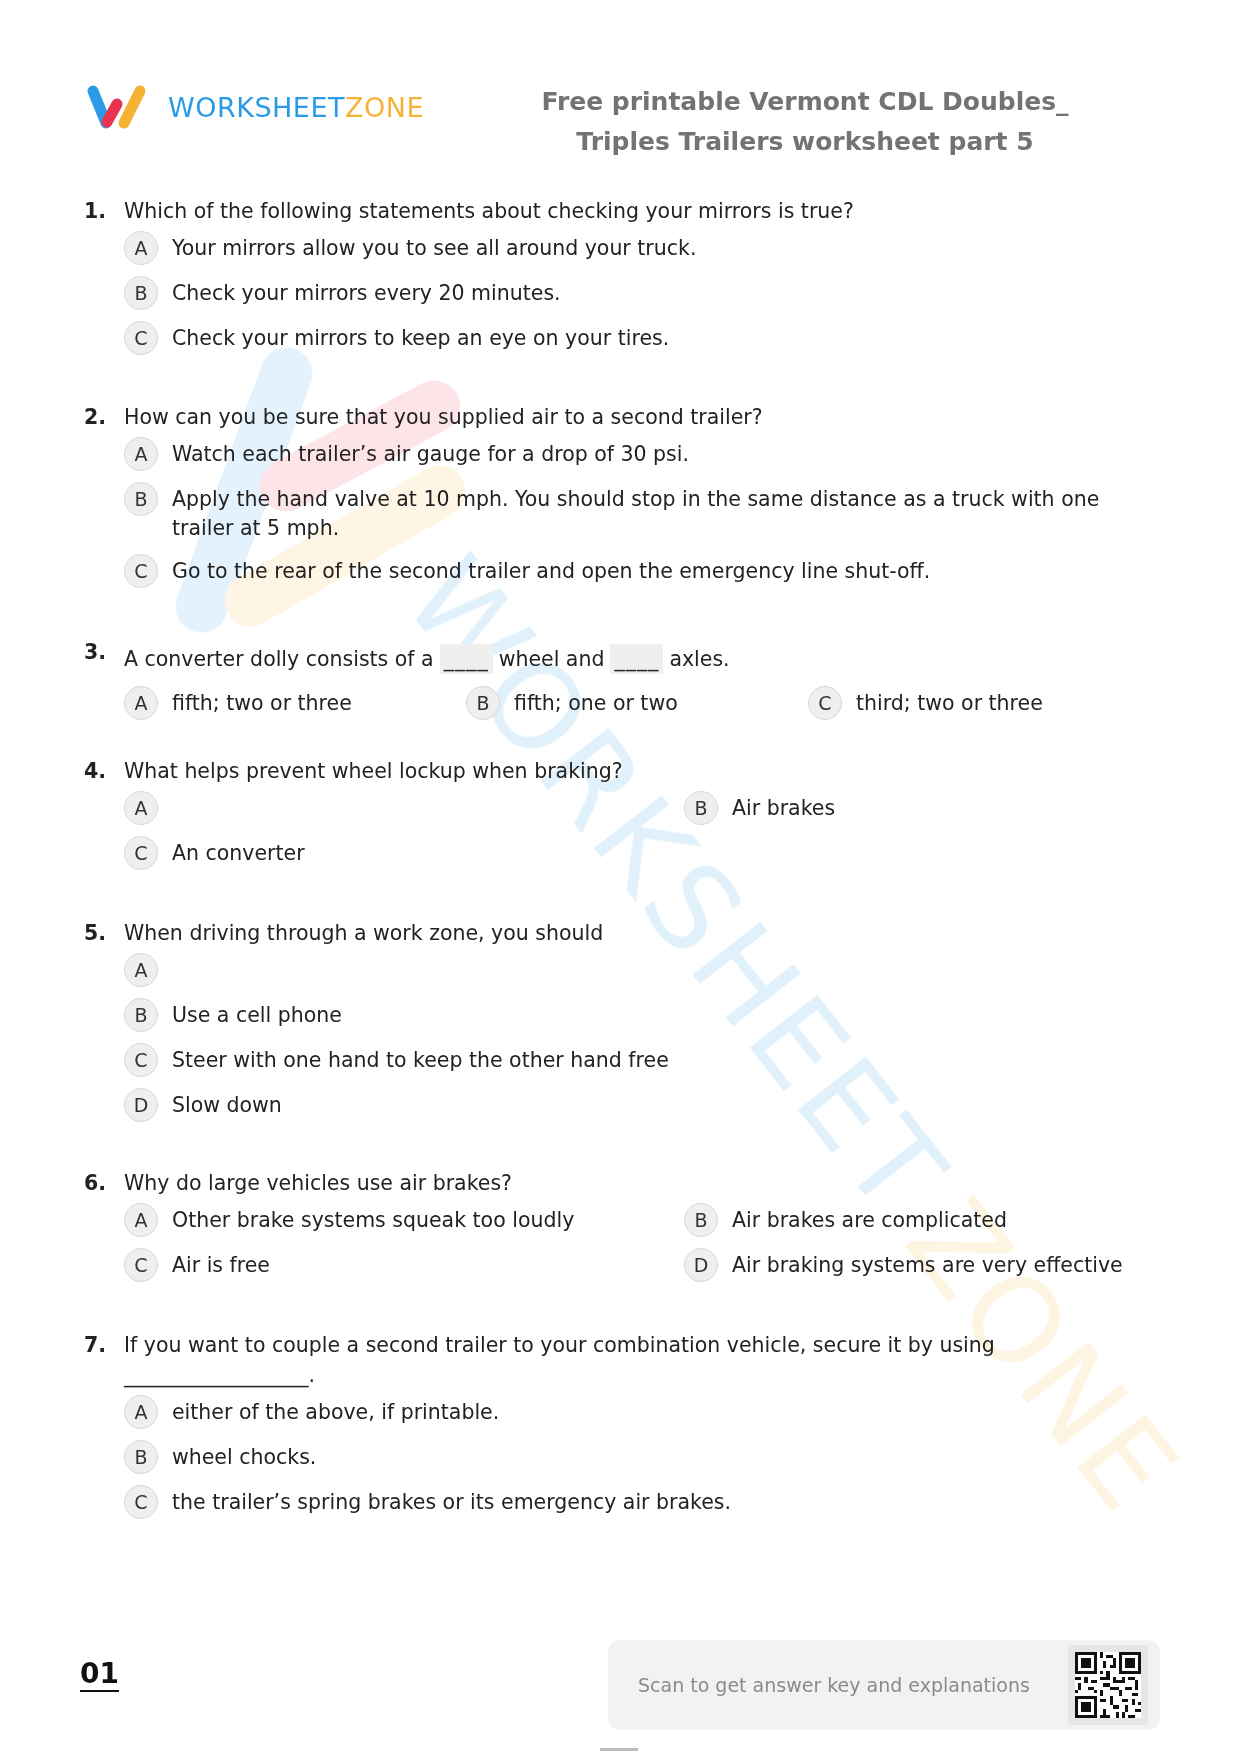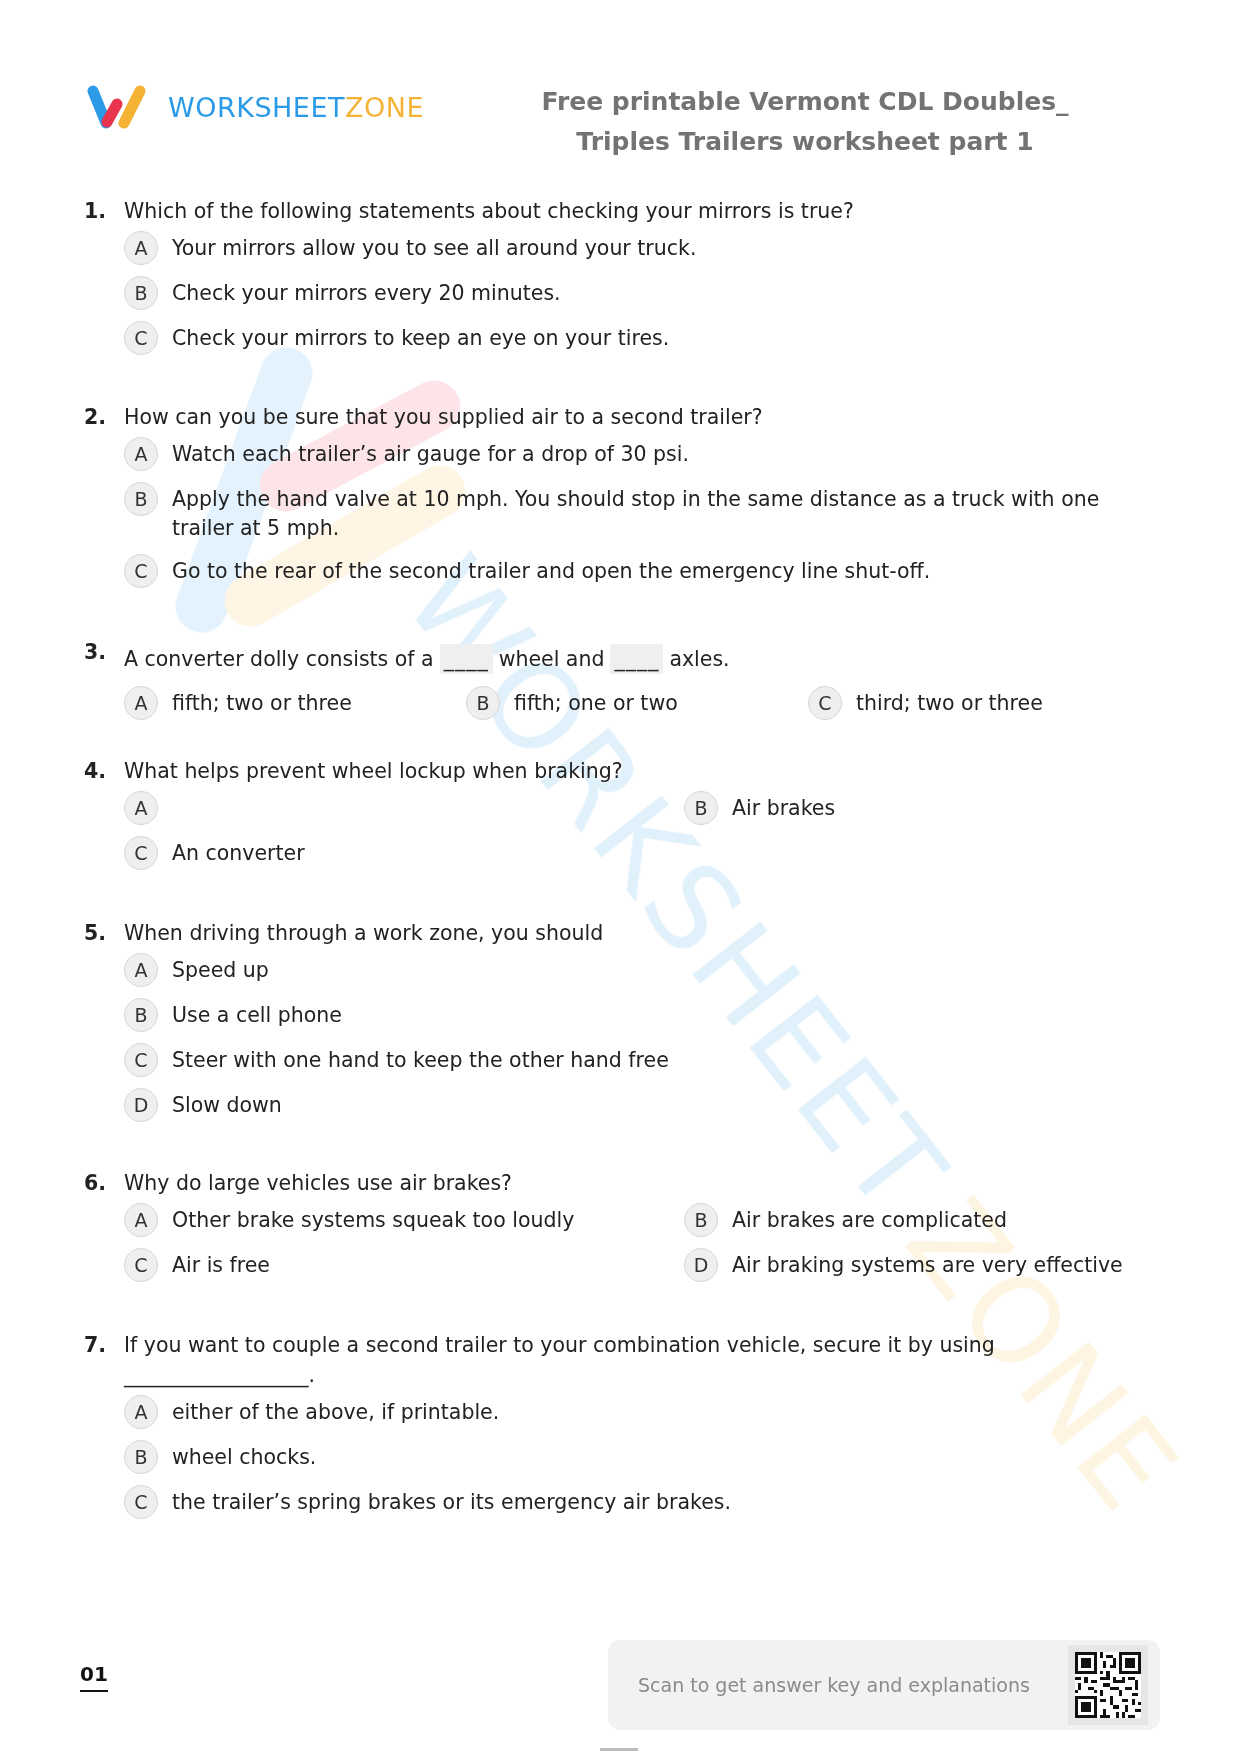--- a/index.html
+++ b/index.html
@@ -79,21 +79,21 @@
     .opt-text { flex: 1; }
     .grid2 { display: grid; grid-template-columns: 560px 1fr; row-gap: 14px; }
     .grid2 .opt { margin-bottom: 0; }
     .grid3 { display: grid; grid-template-columns: 342px 342px 1fr; }
     .grid3 .opt { margin-bottom: 0; }
 
     
     .page-num {
       position: absolute; left: 80px; top: 1658px;
       font-family: "DejaVu Sans", sans-serif;
-      font-weight: bold; font-size: 20px; color: #111;
+      font-weight: bold; font-size: 28px; color: #111;
       border-bottom: 2px solid #111; line-height: 32px;
     }
     .scan-box {
       position: absolute; left: 608px; top: 1640px;
       width: 552px; height: 90px;
       background: #f2f2f2; border-radius: 12px;
       display: flex; align-items: center; justify-content: space-between;
       padding: 0 12px 0 30px;
     }
     .scan-text {
@@ -130,21 +130,21 @@
     <svg class="logo-mark" viewBox="0 0 68 50">
       <line x1="9" y1="9" x2="22" y2="41" stroke="#2b9be8" stroke-width="11" stroke-linecap="round"></line>
       <line x1="23" y1="40" x2="33" y2="22" stroke="#e8344e" stroke-width="11" stroke-linecap="round"></line>
       <line x1="40" y1="41" x2="56" y2="9" stroke="#f5b335" stroke-width="11" stroke-linecap="round"></line>
     </svg>
     <div class="logo-text"><span class="w">WORKSHEET</span><span class="z">ZONE</span></div>
   </div>
 
   <div class="doc-title">
     <div>Free printable Vermont CDL Doubles_</div>
-    <div>Triples Trailers worksheet part 1</div>
+    <div>Triples Trailers worksheet part 5</div>
   </div>
 
   <div class="q" style="top:196px">
     <div class="q-head">
       <span class="q-num">1.</span>
       <span class="q-text">Which of the following statements about checking your mirrors is true?</span>
     </div>
     <div class="opts">
       <div class="opt">
           <span class="badge">A</span>
@@ -224,21 +224,20 @@
   </div>
 
   <div class="q" style="top:918px">
     <div class="q-head">
       <span class="q-num">5.</span>
       <span class="q-text">When driving through a work zone, you should</span>
     </div>
     <div class="opts">
       <div class="opt">
           <span class="badge">A</span>
-          <span class="opt-text">Speed up</span>
         </div>
       <div class="opt">
           <span class="badge">B</span>
           <span class="opt-text">Use a cell phone</span>
         </div>
       <div class="opt">
           <span class="badge">C</span>
           <span class="opt-text">Steer with one hand to keep the other hand free</span>
         </div>
       <div class="opt">

